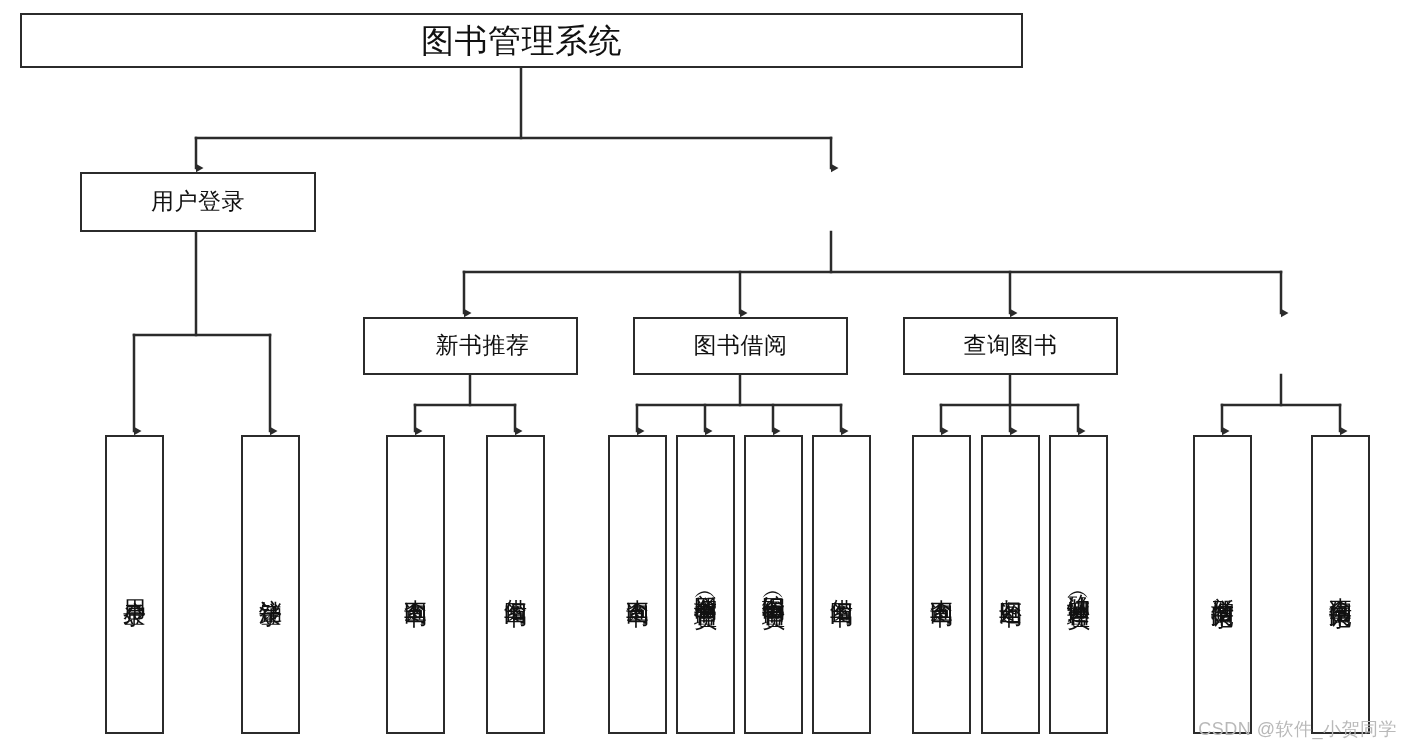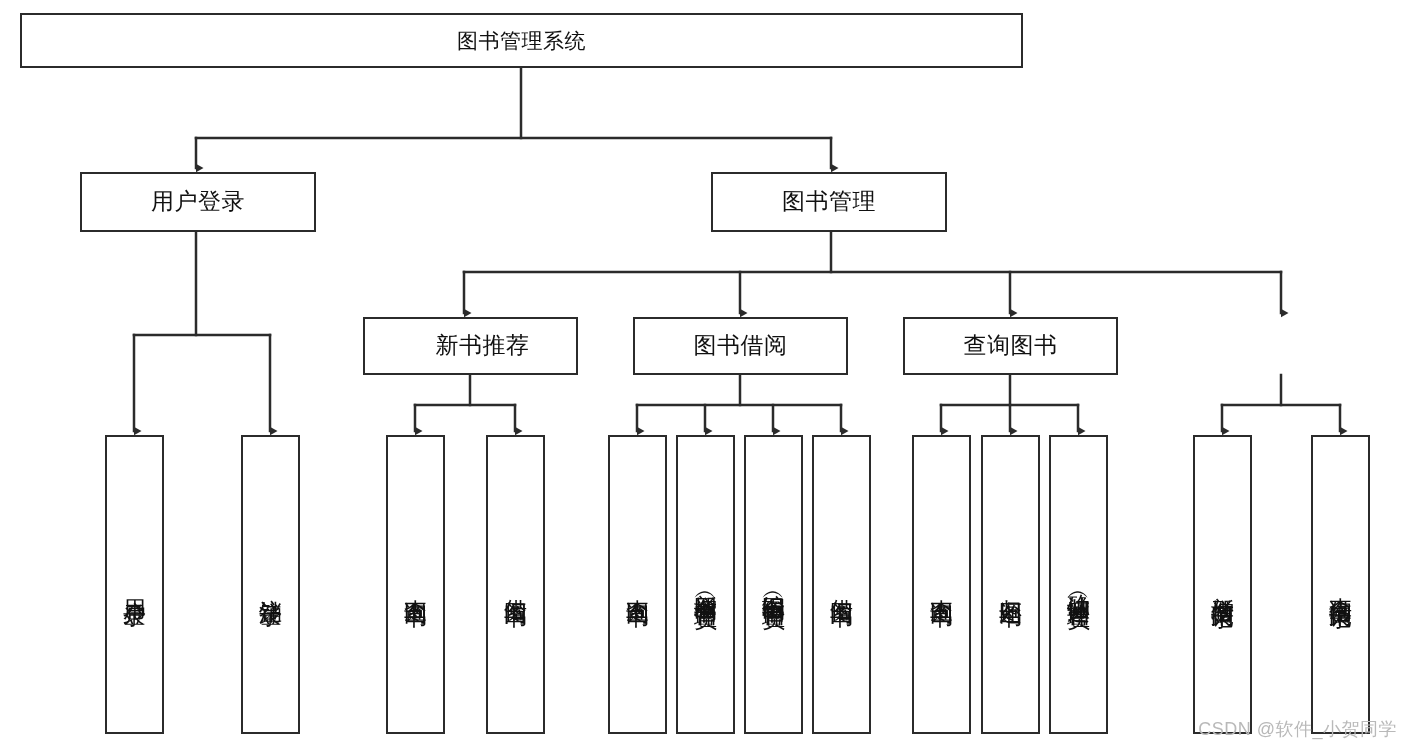--- a/index.html
+++ b/index.html
@@ -49,21 +49,21 @@
     text-align: center;
     align-items: center;
     justify-content: center;
   }
   .node-v .vtext {
     writing-mode: vertical-rl;
     text-orientation: upright;
     display: block;
     max-height: 100%;
   }
-  .root-node { font-size: 21px; }
+  .root-node { font-size: 33px; }
   #watermark {
     position: absolute;
     right: 8px;
     bottom: 6px;
     font-size: 18px;
     color: #b9b9b9;
     letter-spacing: 0.5px;
     white-space: nowrap;
     z-index: 5;
   }
@@ -123,23 +123,20 @@
     </g>
   </svg>
 
   <div class="node node-h root-node" style="left:20px; top:13px; width:1003px; height:55px;">
     <span>图书管理系统</span>
   </div>
 
   <div class="node node-h" style="left:80px; top:172px; width:236px; height:60px;">
     <span>用户登录</span>
   </div>
-  <div class="node node-h" style="left:711px; top:172px; width:236px; height:60px;">
-    <span>图书管理</span>
-  </div>
 
   <div class="node node-h" style="left:363px; top:317px; width:215px; height:58px;padding-left:24px;">
     <span>新书推荐</span>
   </div>
   <div class="node node-h" style="left:633px; top:317px; width:215px; height:58px;">
     <span>图书借阅</span>
   </div>
   <div class="node node-h" style="left:903px; top:317px; width:215px; height:58px;">
     <span>查询图书</span>
   </div>

